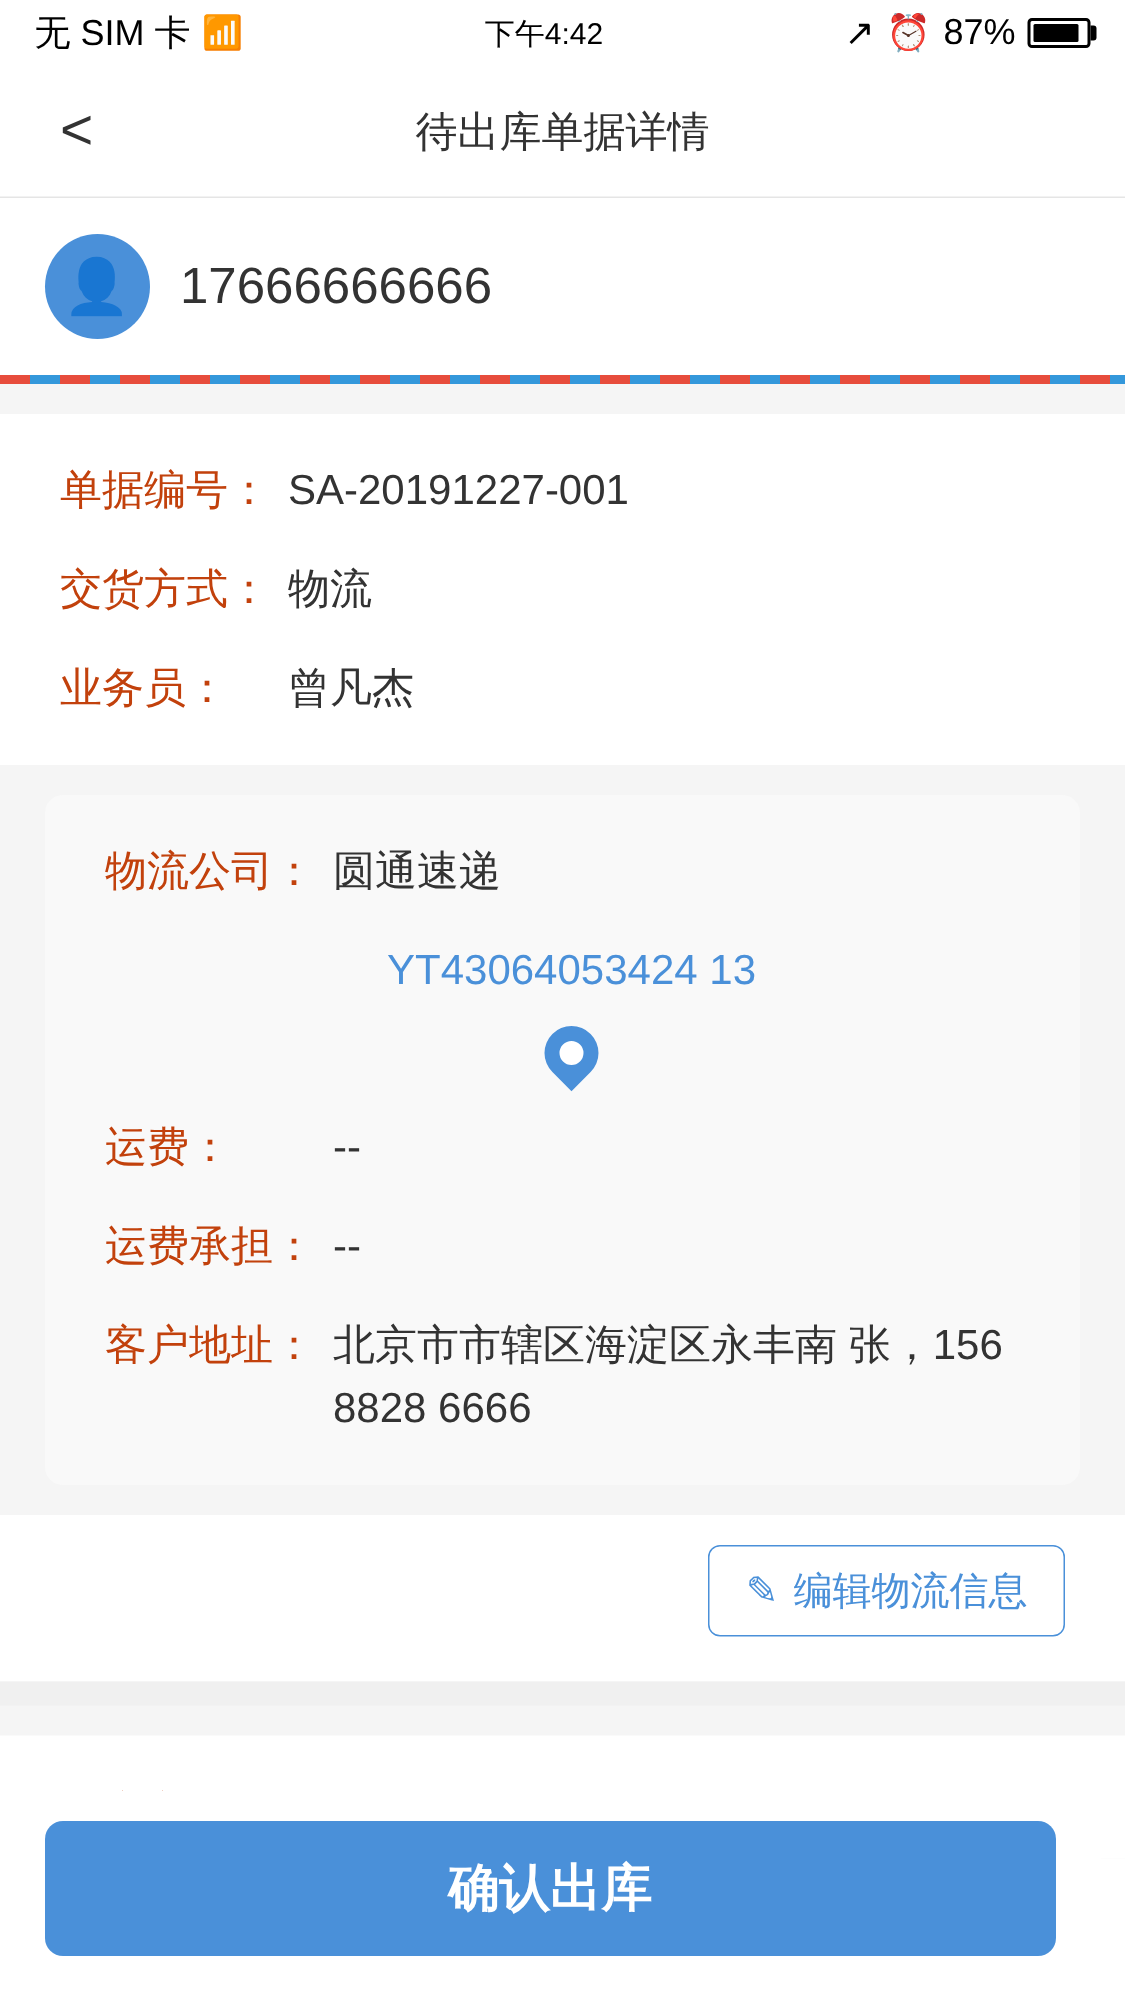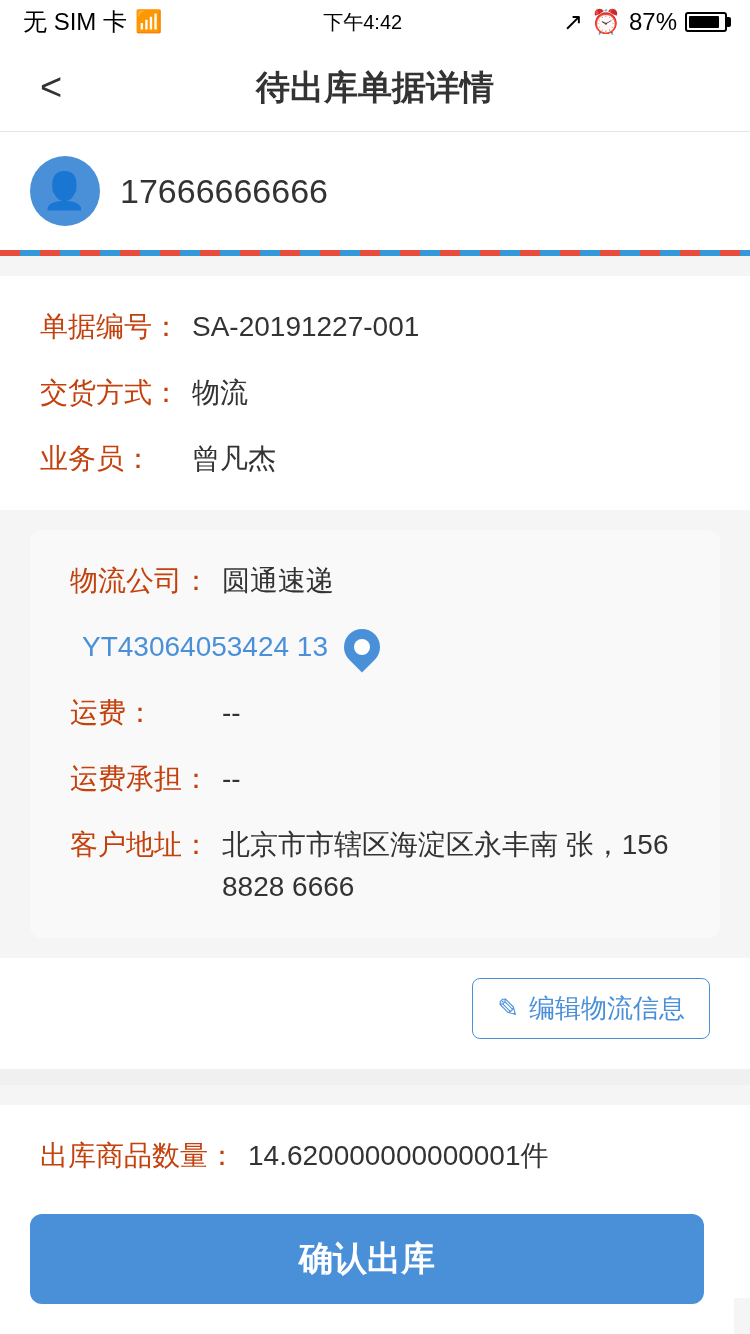--- a/index.html
+++ b/index.html
@@ -70,22 +70,22 @@
     .nav-back {
       font-size: 38px;
       color: #333;
       cursor: pointer;
       padding: 10px;
     }
     .nav-title {
       position: absolute;
       left: 50%;
       transform: translateX(-50%);
-      font-size: 34px;
-      font-weight: 700;
+      font-size: 28px;
+      font-weight: 400;
       color: #333;
     }
 
     
     .dashed-line {
       width: 100%;
       height: 6px;
       background: repeating-linear-gradient(
         90deg,
         #e74c3c 0px, #e74c3c 20px,
@@ -142,20 +142,21 @@
     .info-value {
       color: #333;
       margin-left: 12px;
       flex: 1;
     }
     .info-value.link-value {
       color: #4a90d9;
       display: flex;
       align-items: center;
       gap: 16px;
+      flex-direction: column;
     }
 
     
     .logistics-card {
       background: #f9f9f9;
       border-radius: 12px;
       margin: 20px 30px;
       padding: 30px 40px;
     }
 

